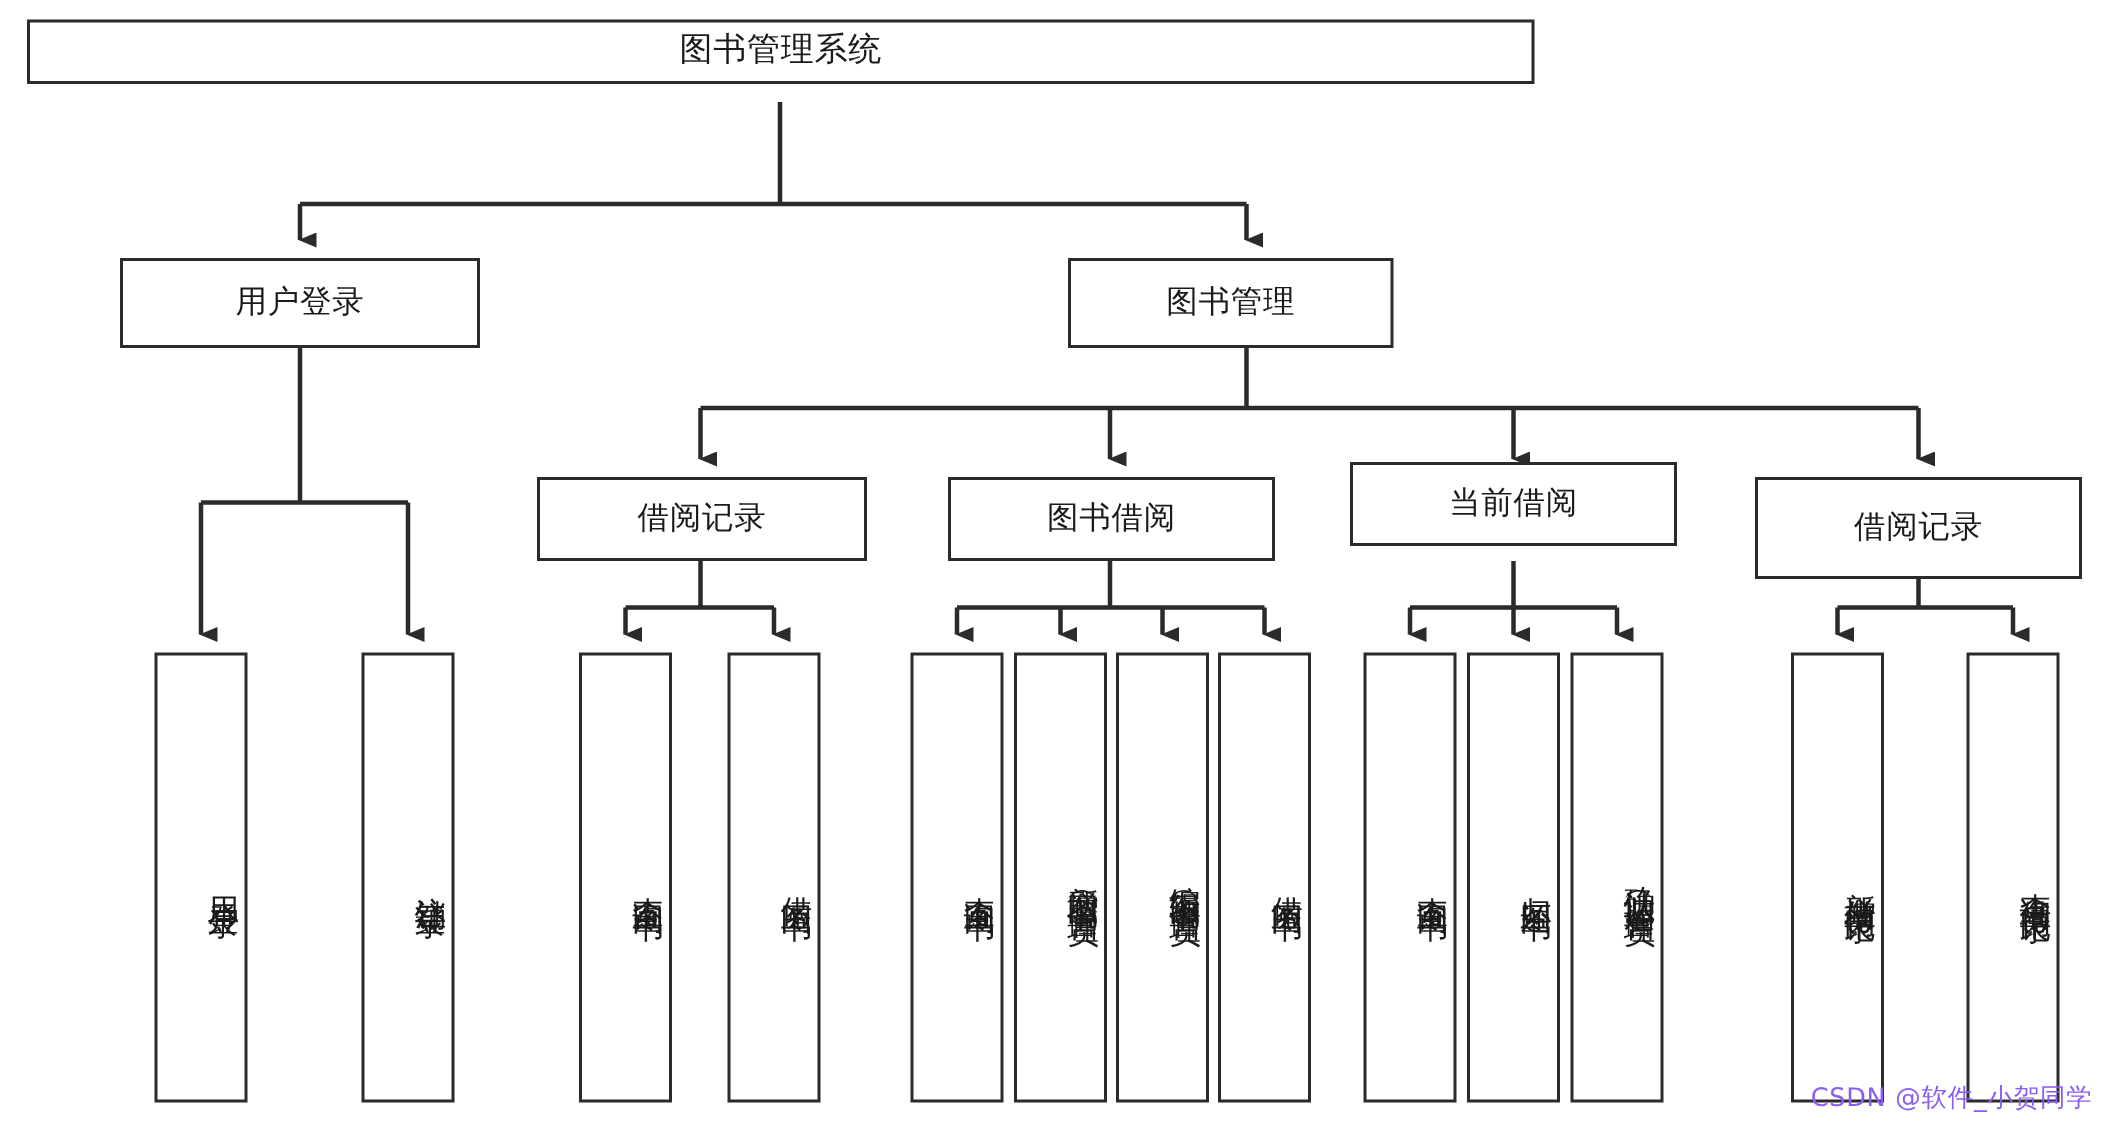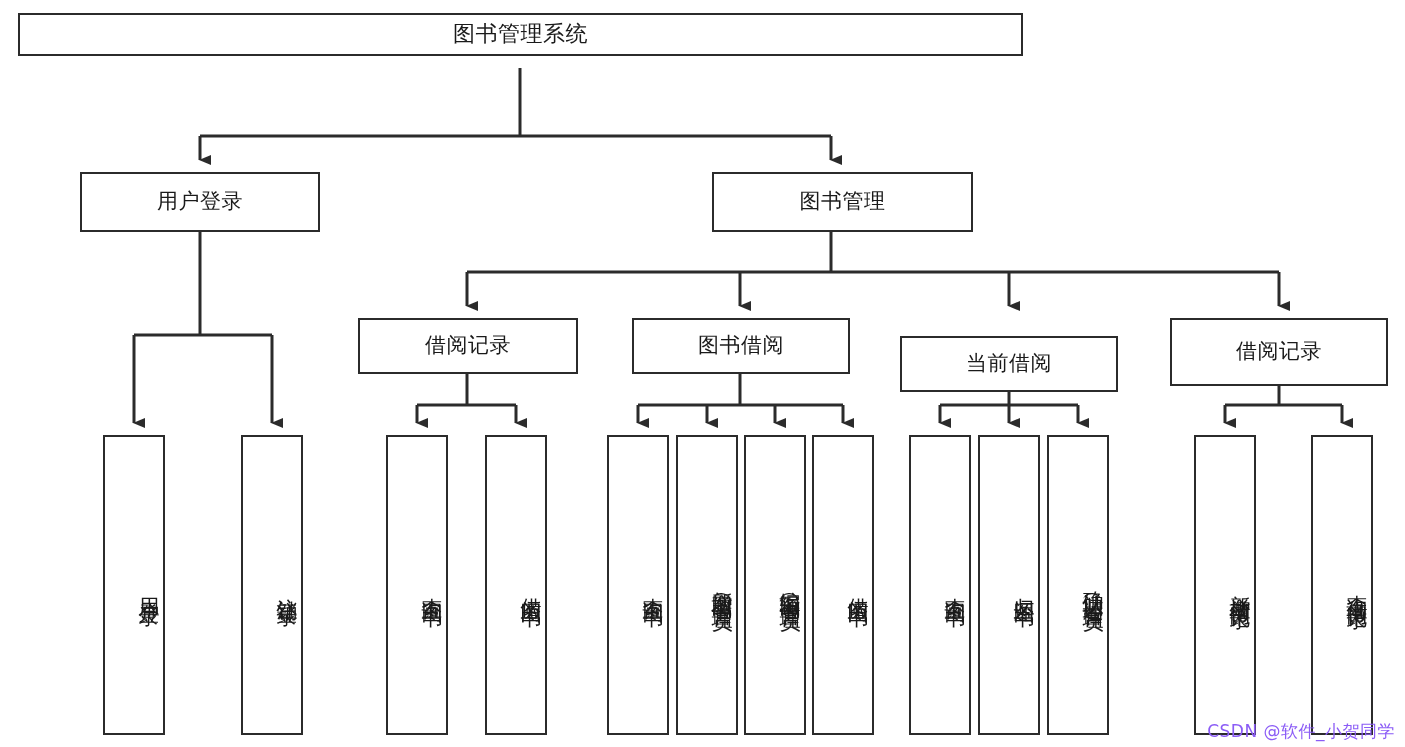--- a/index.html
+++ b/index.html
@@ -130,31 +130,31 @@
     </g>
   </svg>
 
   <div class="node node-h node-root" style="left:18px; top:13px; width:1005px; height:43px;">
     <span>图书管理系统</span>
   </div>
 
   <div class="node node-h" style="left:80px; top:172px; width:240px; height:60px;">
     <span>用户登录</span>
   </div>
-  <div class="node node-h" style="left:712px; top:172px; width:261px; height:60px;">
+  <div class="node node-h" style="left:712px; top:172px; width:217px; height:60px;">
     <span>图书管理</span>
   </div>
 
   <div class="node node-h" style="left:358px; top:318px; width:220px; height:56px;">
     <span>借阅记录</span>
   </div>
   <div class="node node-h" style="left:632px; top:318px; width:218px; height:56px;">
     <span>图书借阅</span>
   </div>
-  <div class="node node-h" style="left:900px; top:336px; width:218px; height:56px;">
+  <div class="node node-h" style="left:900px; top:308px; width:218px; height:56px;">
     <span>当前借阅</span>
   </div>
   <div class="node node-h" style="left:1170px; top:318px; width:218px; height:68px;">
     <span>借阅记录</span>
   </div>
 
   <div class="node node-v" style="left:103px; top:435px; width:62px; height:300px;">
     <span class="vtext">用户登录</span>
   </div>
   <div class="node node-v" style="left:241px; top:435px; width:62px; height:300px;">

